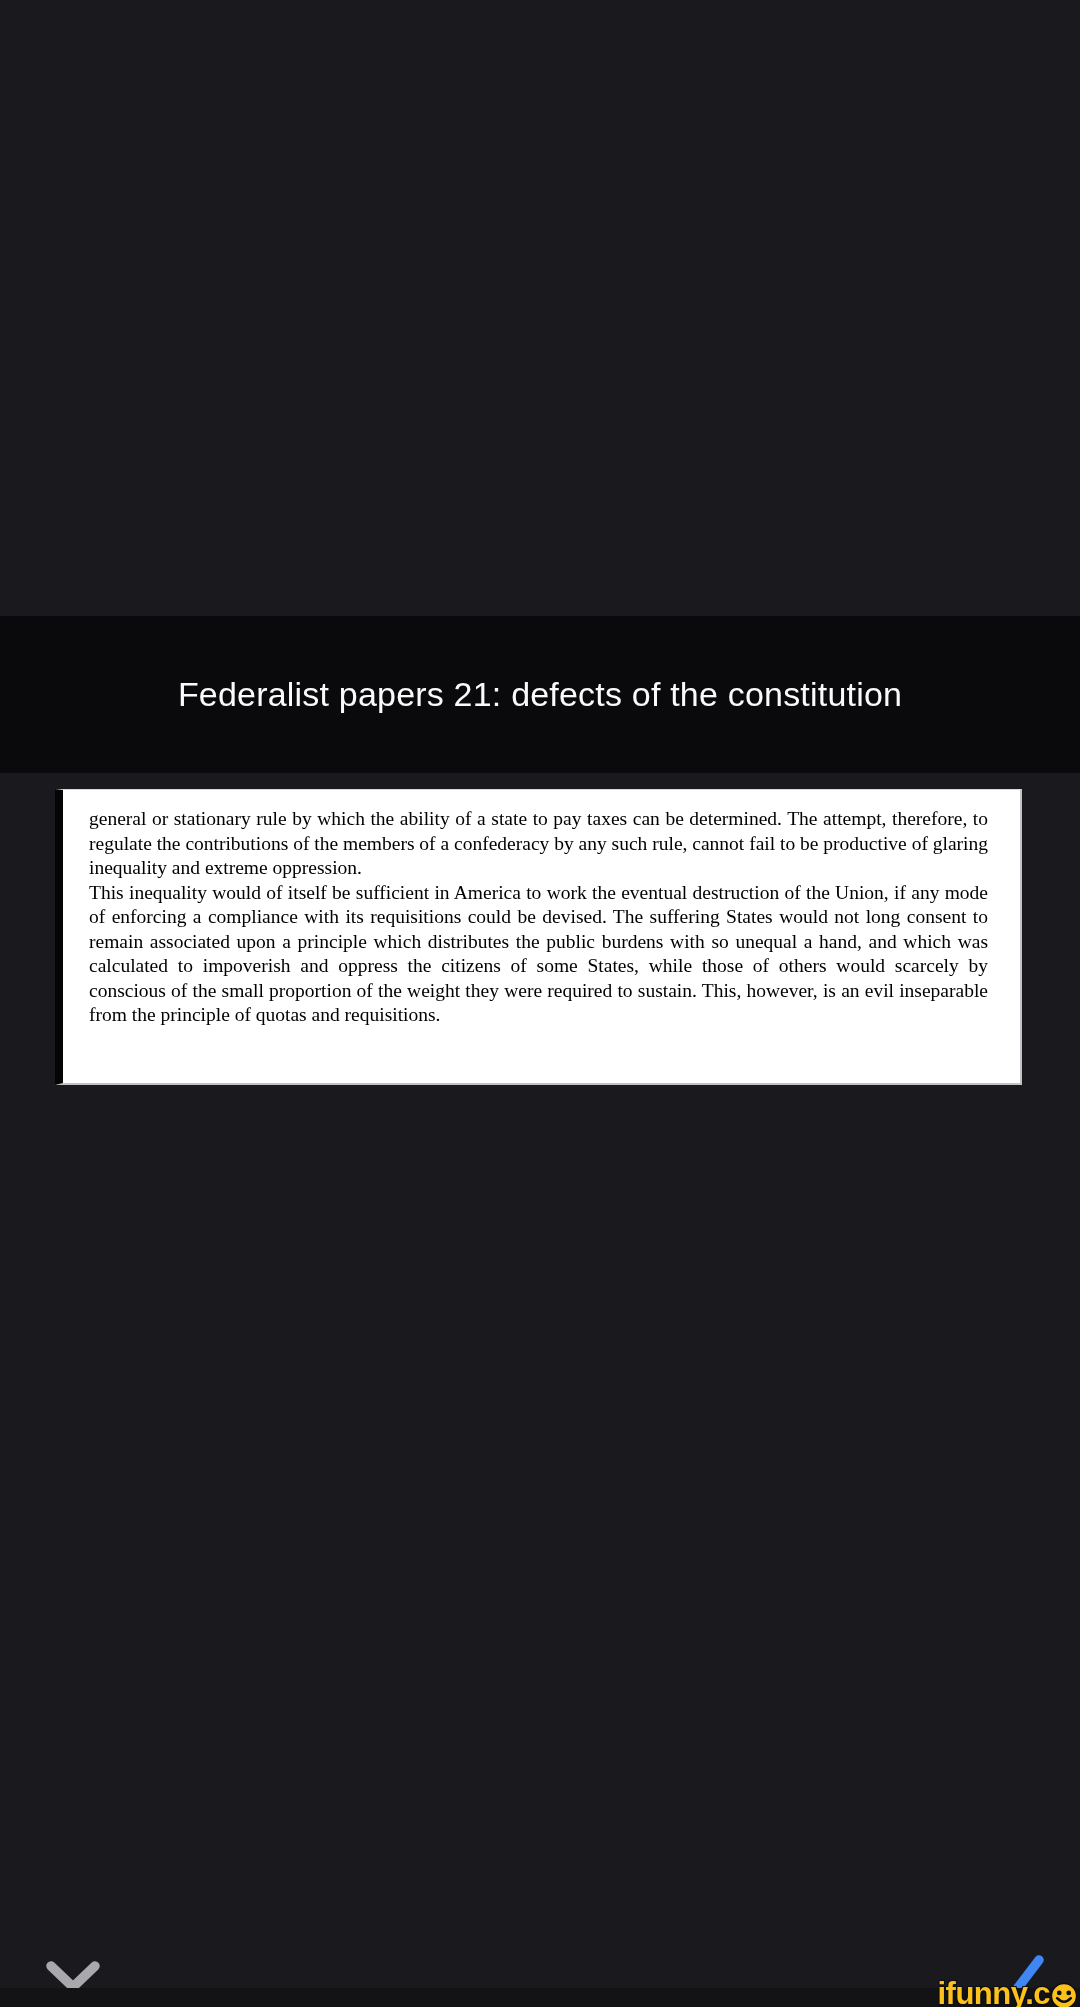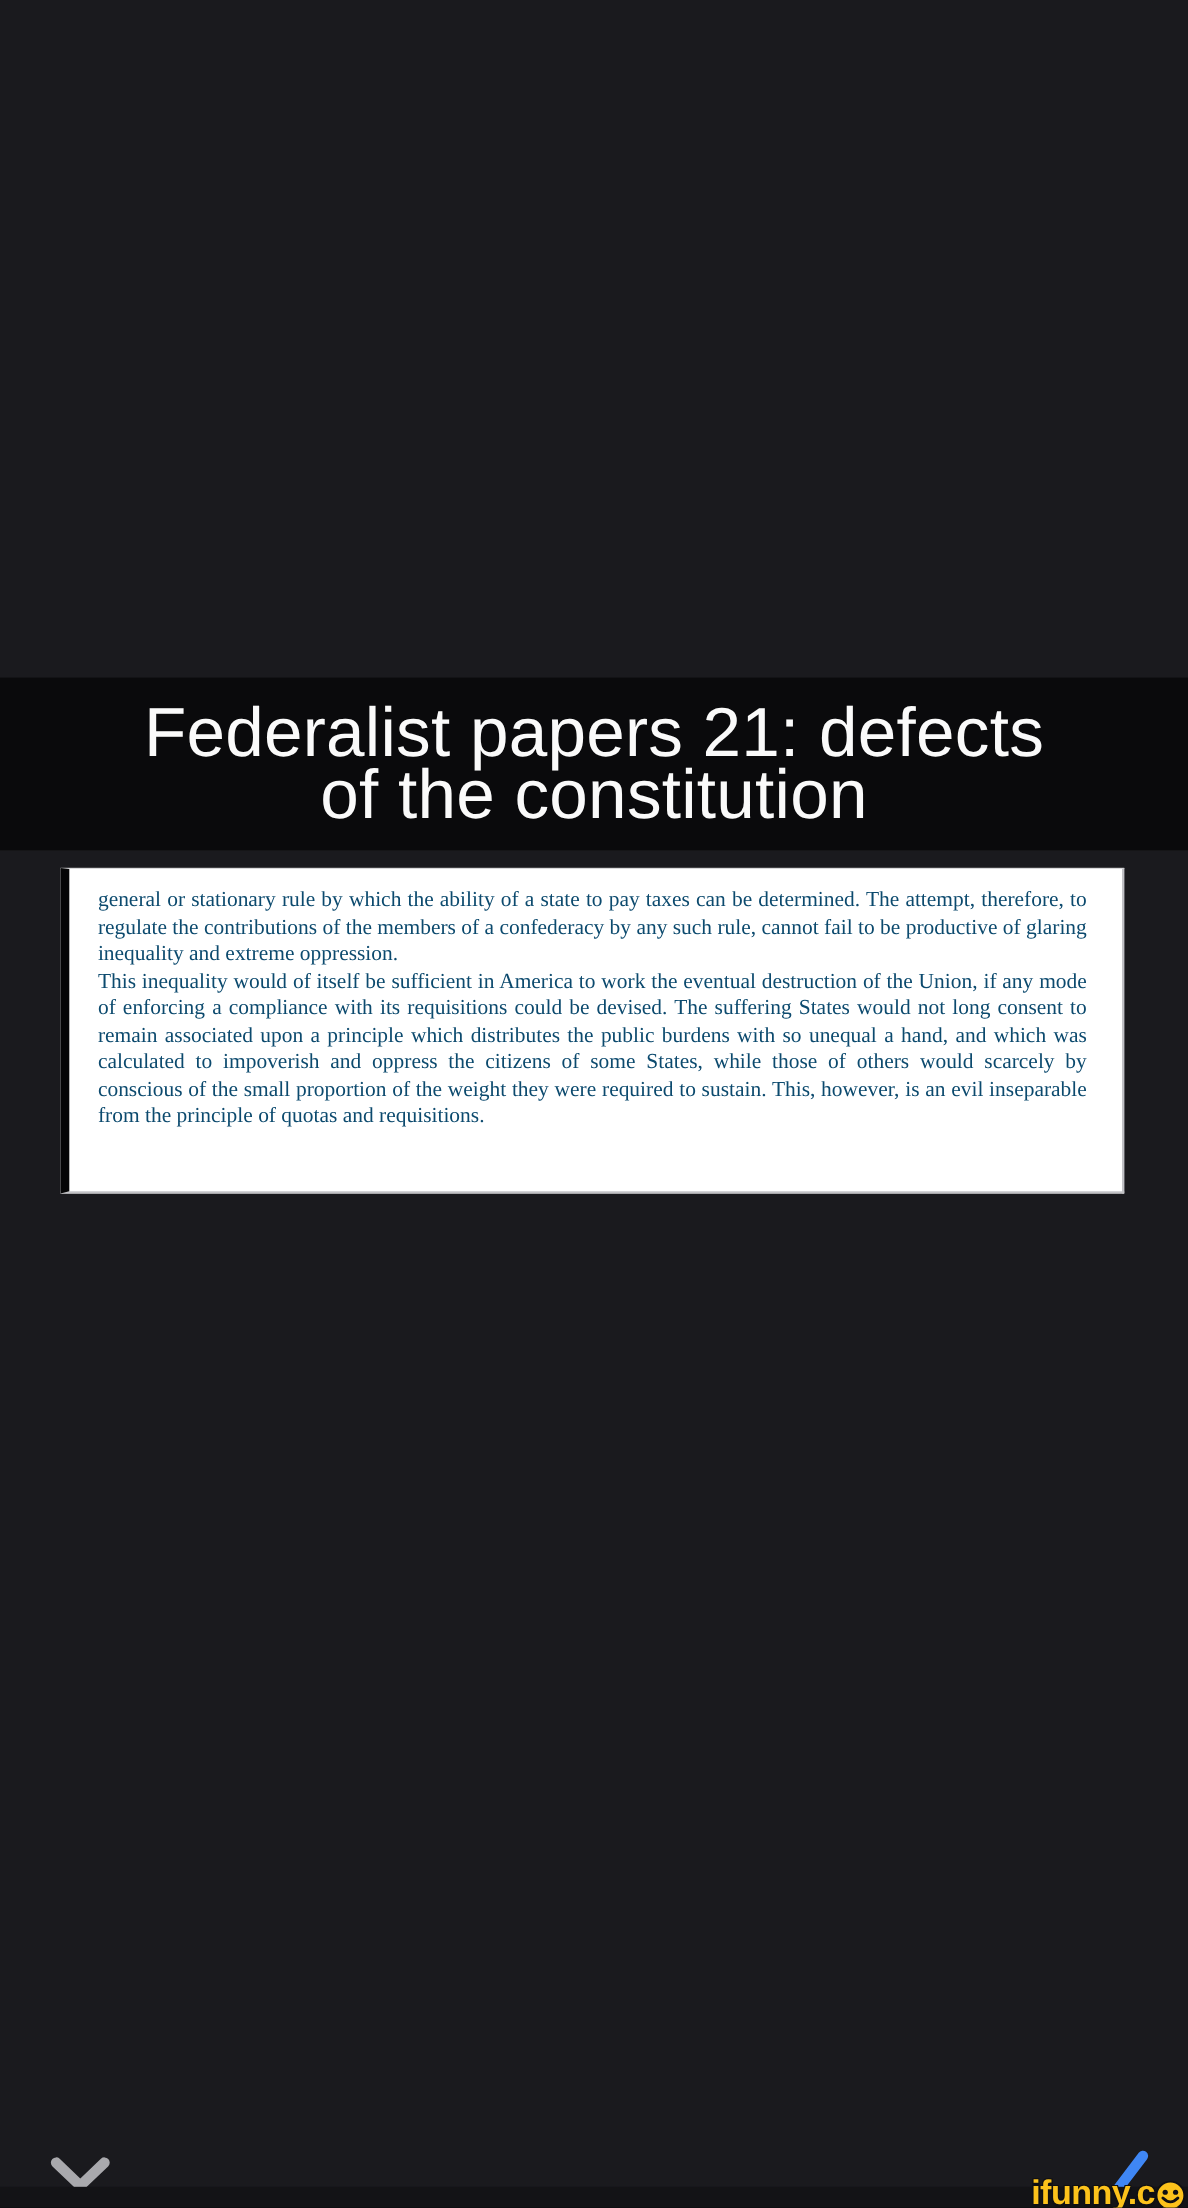--- a/index.html
+++ b/index.html
@@ -19,21 +19,21 @@
     width: 1080px; height: 157px;
     background: #0a0a0c;
     display: flex;
     align-items: center;
     justify-content: center;
   }
   .title-text {
     width: 880px;
     text-align: center;
     color: #fafafa;
-    font-size: 63px;
+    font-size: 34px;
     line-height: 57px;
     font-weight: 400;
     letter-spacing: 0.2px;
   }
 
   
   .doc-box {
     position: absolute;
     left: 55px; top: 789px;
     width: 967px; height: 296px;
@@ -43,21 +43,21 @@
     border-top: 1px solid #d9d9dc;
     border-right: 2px solid #c2c2c6;
     border-bottom: 2px solid #c2c2c6;
     padding: 17px 32px 0 26px;
   }
   .doc-box p {
     margin: 0;
     font-family: "Liberation Serif", serif;
     font-size: 19.5px;
     line-height: 24.5px;
-    color: #0c4a6e;
+    color: #000000;
     text-align: justify;
   }
   .doc-box p + p { }
 
   
   .chevron-down {
     position: absolute;
     left: 44px; top: 1960px;
     width: 58px; height: 34px;
     z-index: 1;

